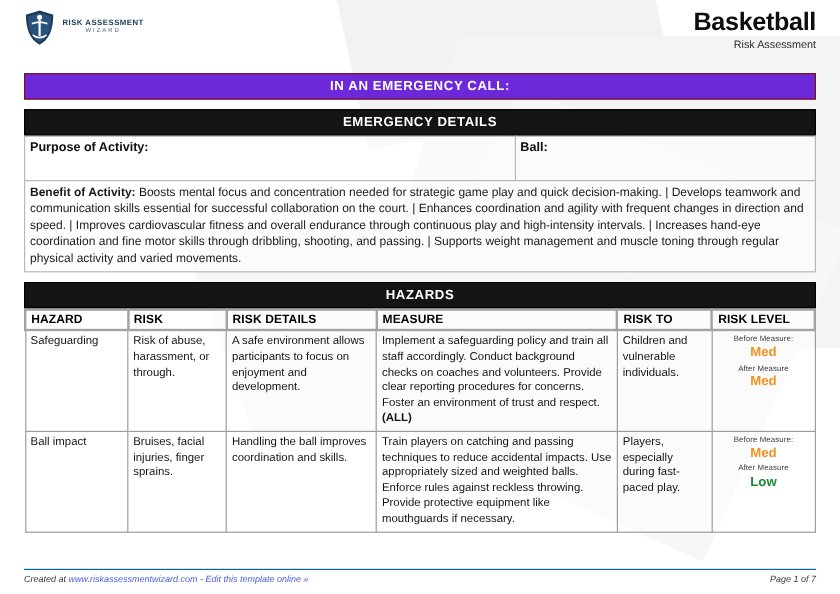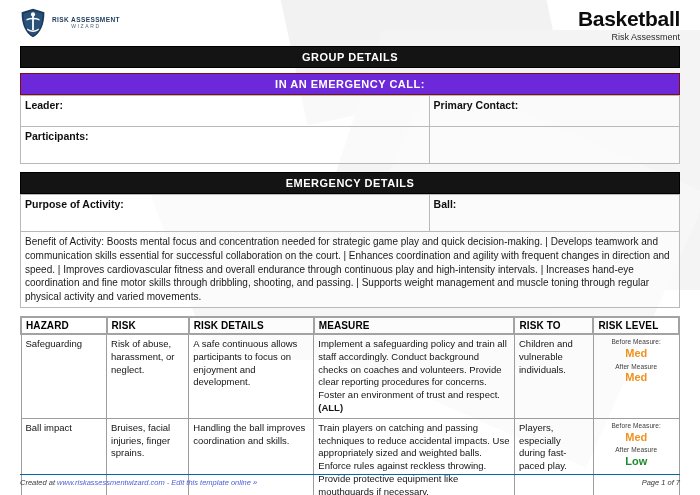--- a/index.html
+++ b/index.html
@@ -69,21 +69,21 @@
     height: 495px;
     box-sizing: border-box;
     padding: 0 20px;
   }
 
   
   .doc-header {
     display: flex;
     align-items: flex-start;
     justify-content: space-between;
-    height: 46px;
+    height: 56px;
     padding-top: 8px;
     box-sizing: border-box;
   }
   .brand {
     display: flex;
     align-items: center;
     gap: 6px;
   }
   .brand-shield {
     width: 26px;
@@ -161,21 +161,21 @@
     color: #0f0f0f;
   }
   .cell-tall { height: 24px; }
   .cell-taller { height: 30px; }
 
   .benefit-cell {
     font-size: 9.5px;
     line-height: 1.38;
     padding: 4px 5px 5px 5px;
   }
-  .benefit-cell b { font-weight: normal; }
+  .benefit-cell b { font-weight: bold; }
 
   .spacer { height: 8px; }
   .spacer-sm { height: 5px; }
 
   
   table.hazards {
     width: 100%;
     border-collapse: collapse;
     table-layout: fixed;
   }
@@ -261,49 +261,23 @@
         <div class="brand-name">RISK ASSESSMENT</div>
         <div class="brand-sub">WIZARD</div>
       </div>
     </div>
     <div class="title-block">
       <div class="doc-title">Basketball</div>
       <div class="doc-subtitle">Risk Assessment</div>
     </div>
   </div>
 
-  <div class="bar bar-dark">GROUP DETAILS</div>
   <div class="spacer-sm"></div>
   <div class="bar bar-red">IN AN EMERGENCY CALL:</div>
 
-  <table class="grid">
-    <colgroup>
-        <col style="width:62%">
-        <col style="width:38%">
-      </colgroup>
-    <tbody>
-      <tr>
-        <td class="cell-tall">
-          <span class="fld-label">Leader:</span>
-          <span></span>
-        </td>
-        <td class="cell-tall">
-          <span class="fld-label">Primary Contact:</span>
-          <span></span>
-        </td>
-      </tr>
-      <tr>
-        <td class="cell-taller">
-          <span class="fld-label">Participants:</span>
-          <span></span>
-        </td>
-        <td class="cell-taller"></td>
-      </tr>
-    </tbody>
-  </table>
 
   <div class="spacer"></div>
 
   <div class="bar bar-dark">EMERGENCY DETAILS</div>
 
   <table class="grid">
     <colgroup>
         <col style="width:62%">
         <col style="width:38%">
       </colgroup>
@@ -321,20 +295,21 @@
       <tr>
         <td class="benefit-cell" colspan="2">
           <b>Benefit of Activity:</b><span> Boosts mental focus and concentration needed for strategic game play and quick decision-making. | Develops teamwork and communication skills essential for successful collaboration on the court. | Enhances coordination and agility with frequent changes in direction and speed. | Improves cardiovascular fitness and overall endurance through continuous play and high-intensity intervals. | Increases hand-eye coordination and fine motor skills through dribbling, shooting, and passing. | Supports weight management and muscle toning through regular physical activity and varied movements.</span>
         </td>
       </tr>
     </tbody>
   </table>
 
   <div class="spacer"></div>
 
+  <div class="bar bar-dark">HAZARDS</div>
 
   <table class="hazards">
     <colgroup>
       <col style="width:13%">
         <col style="width:12.5%">
         <col style="width:19%">
       <col style="width:30.5%">
         <col style="width:12%">
         <col style="width:13%">
     </colgroup>
@@ -344,22 +319,22 @@
         <th>RISK</th>
         <th>RISK DETAILS</th>
         <th>MEASURE</th>
         <th>RISK TO</th>
         <th>RISK LEVEL</th>
       </tr>
     </thead>
     <tbody>
       <tr style="height:74px">
         <td>Safeguarding</td>
-        <td>Risk of abuse, harassment, or neglect.</td>
-        <td>A safe continuous allows participants to focus on enjoyment and development.</td>
+        <td>Risk of abuse, harassment, or through.</td>
+        <td>A safe environment allows participants to focus on enjoyment and development.</td>
         <td><span>Implement a safeguarding policy and train all staff accordingly. Conduct background checks on coaches and volunteers. Provide clear reporting procedures for concerns. Foster an environment of trust and respect.</span> <span class="measure-all">(ALL)</span></td>
         <td>Children and vulnerable individuals.</td>
         <td class="risk-level-cell">
           <div class="rl-label">Before Measure:</div>
           <div class="rl-value rl-med">Med</div>
           <div class="rl-label">After Measure</div>
           <div class="rl-value rl-med">Med</div>
         </td>
       </tr>
       <tr style="height:78px">

